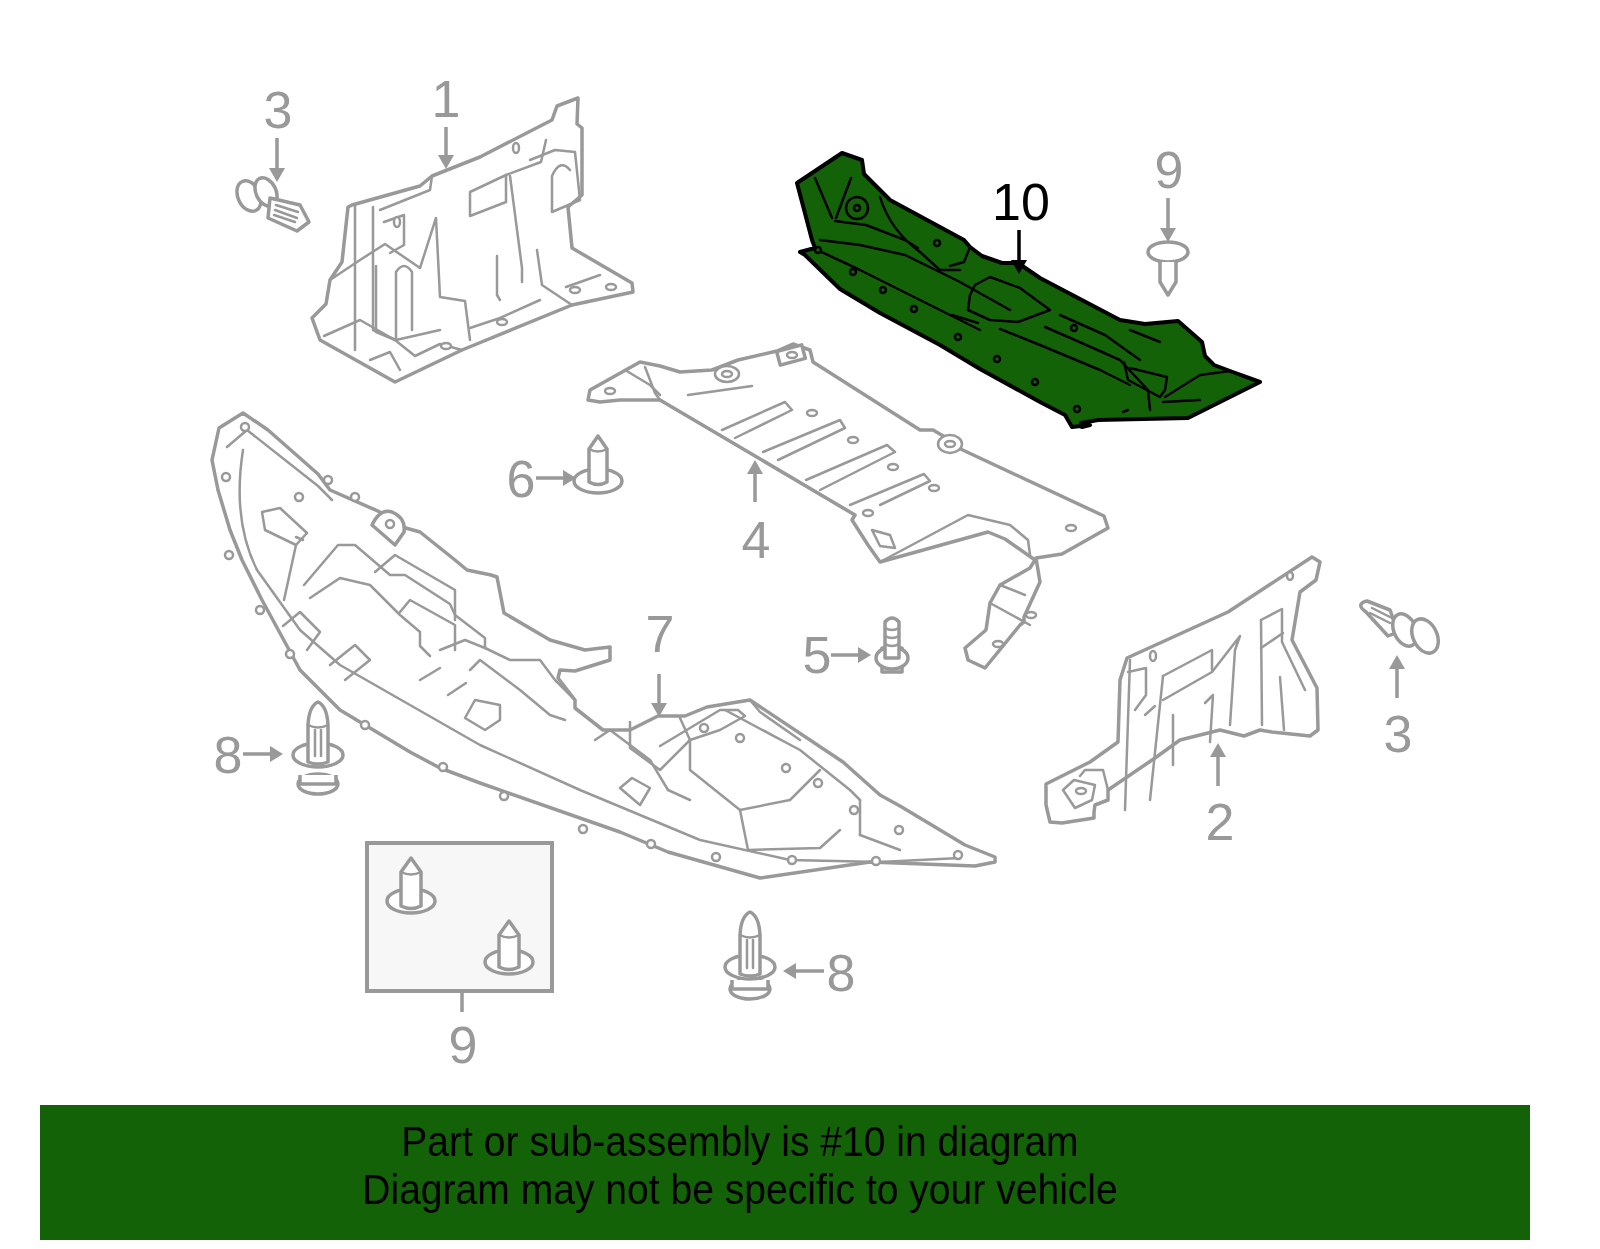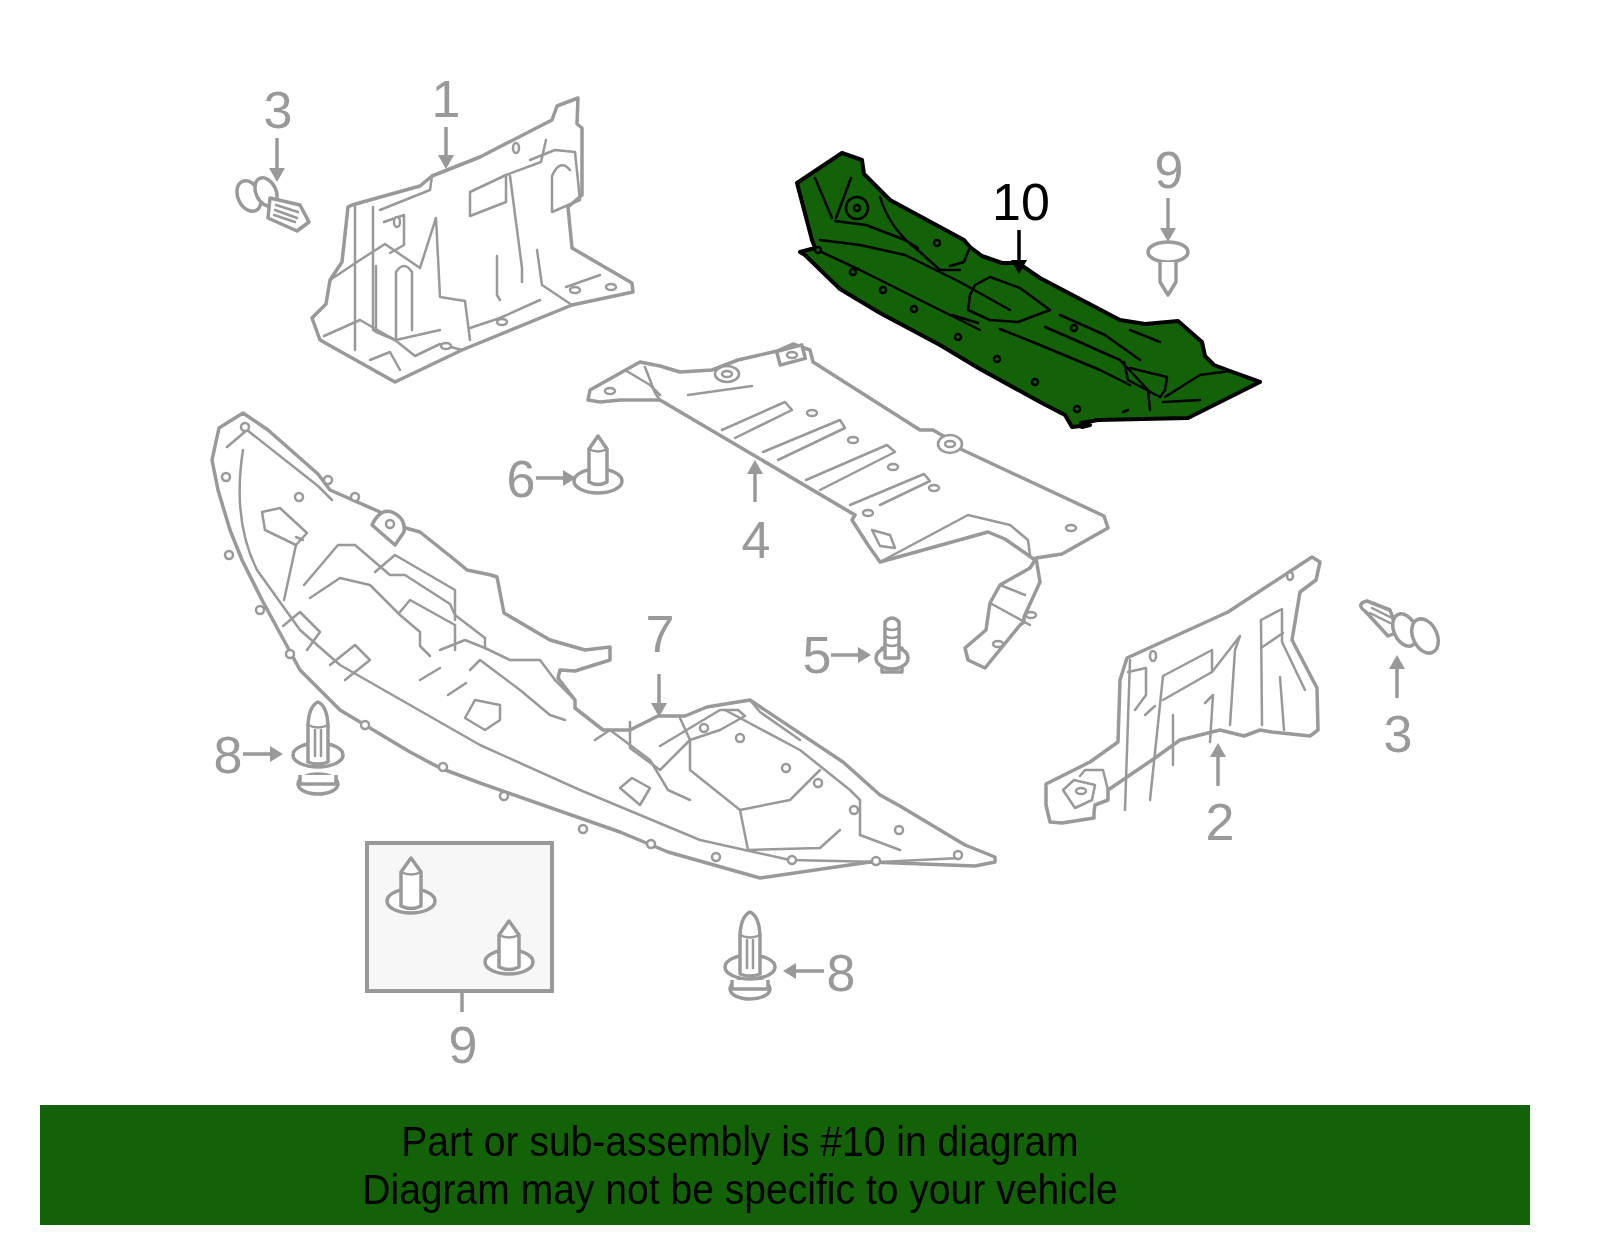--- a/index.html
+++ b/index.html
@@ -12,21 +12,21 @@
   .thin { fill: none; stroke: #999999; stroke-width: 2.5; stroke-linejoin: round; stroke-linecap: round; }
   .hole { fill: #ffffff; stroke: #999999; stroke-width: 2.5; }
   .green { fill: #136208; stroke: #000000; stroke-width: 4; stroke-linejoin: round; }
   .gline { fill: none; stroke: #000000; stroke-width: 2.5; stroke-linecap: round; stroke-linejoin: round; }
   .ghole { fill: #136208; stroke: #000000; stroke-width: 2.5; }
   .leader { stroke: #999999; stroke-width: 3.5; }
   .leader-hl { stroke: #000000; stroke-width: 3.5; }
   .arrow { fill: #999999; }
   .arrow-hl { fill: #000000; }
   .kitbox { fill: #f7f7f7; stroke: #999999; stroke-width: 4; }
-  #banner { position: absolute; left: 40px; top: 1105px; width: 1490px; height: 120px;
+  #banner { position: absolute; left: 40px; top: 1105px; width: 1490px; height: 135px;
             background: #136208; color: #000000; text-align: center; }
   #banner .line { position: absolute; left: 0; width: 1400px; font-size: 42px; line-height: 46px;
                   transform: scaleX(0.93); transform-origin: center; }
   #banner .l1 { top: 14px; }
   #banner .l2 { top: 62px; }
 </style>
 </head>
 <body>
 
 <svg id="diagram" viewBox="0 0 1600 1100" xmlns="http://www.w3.org/2000/svg">

